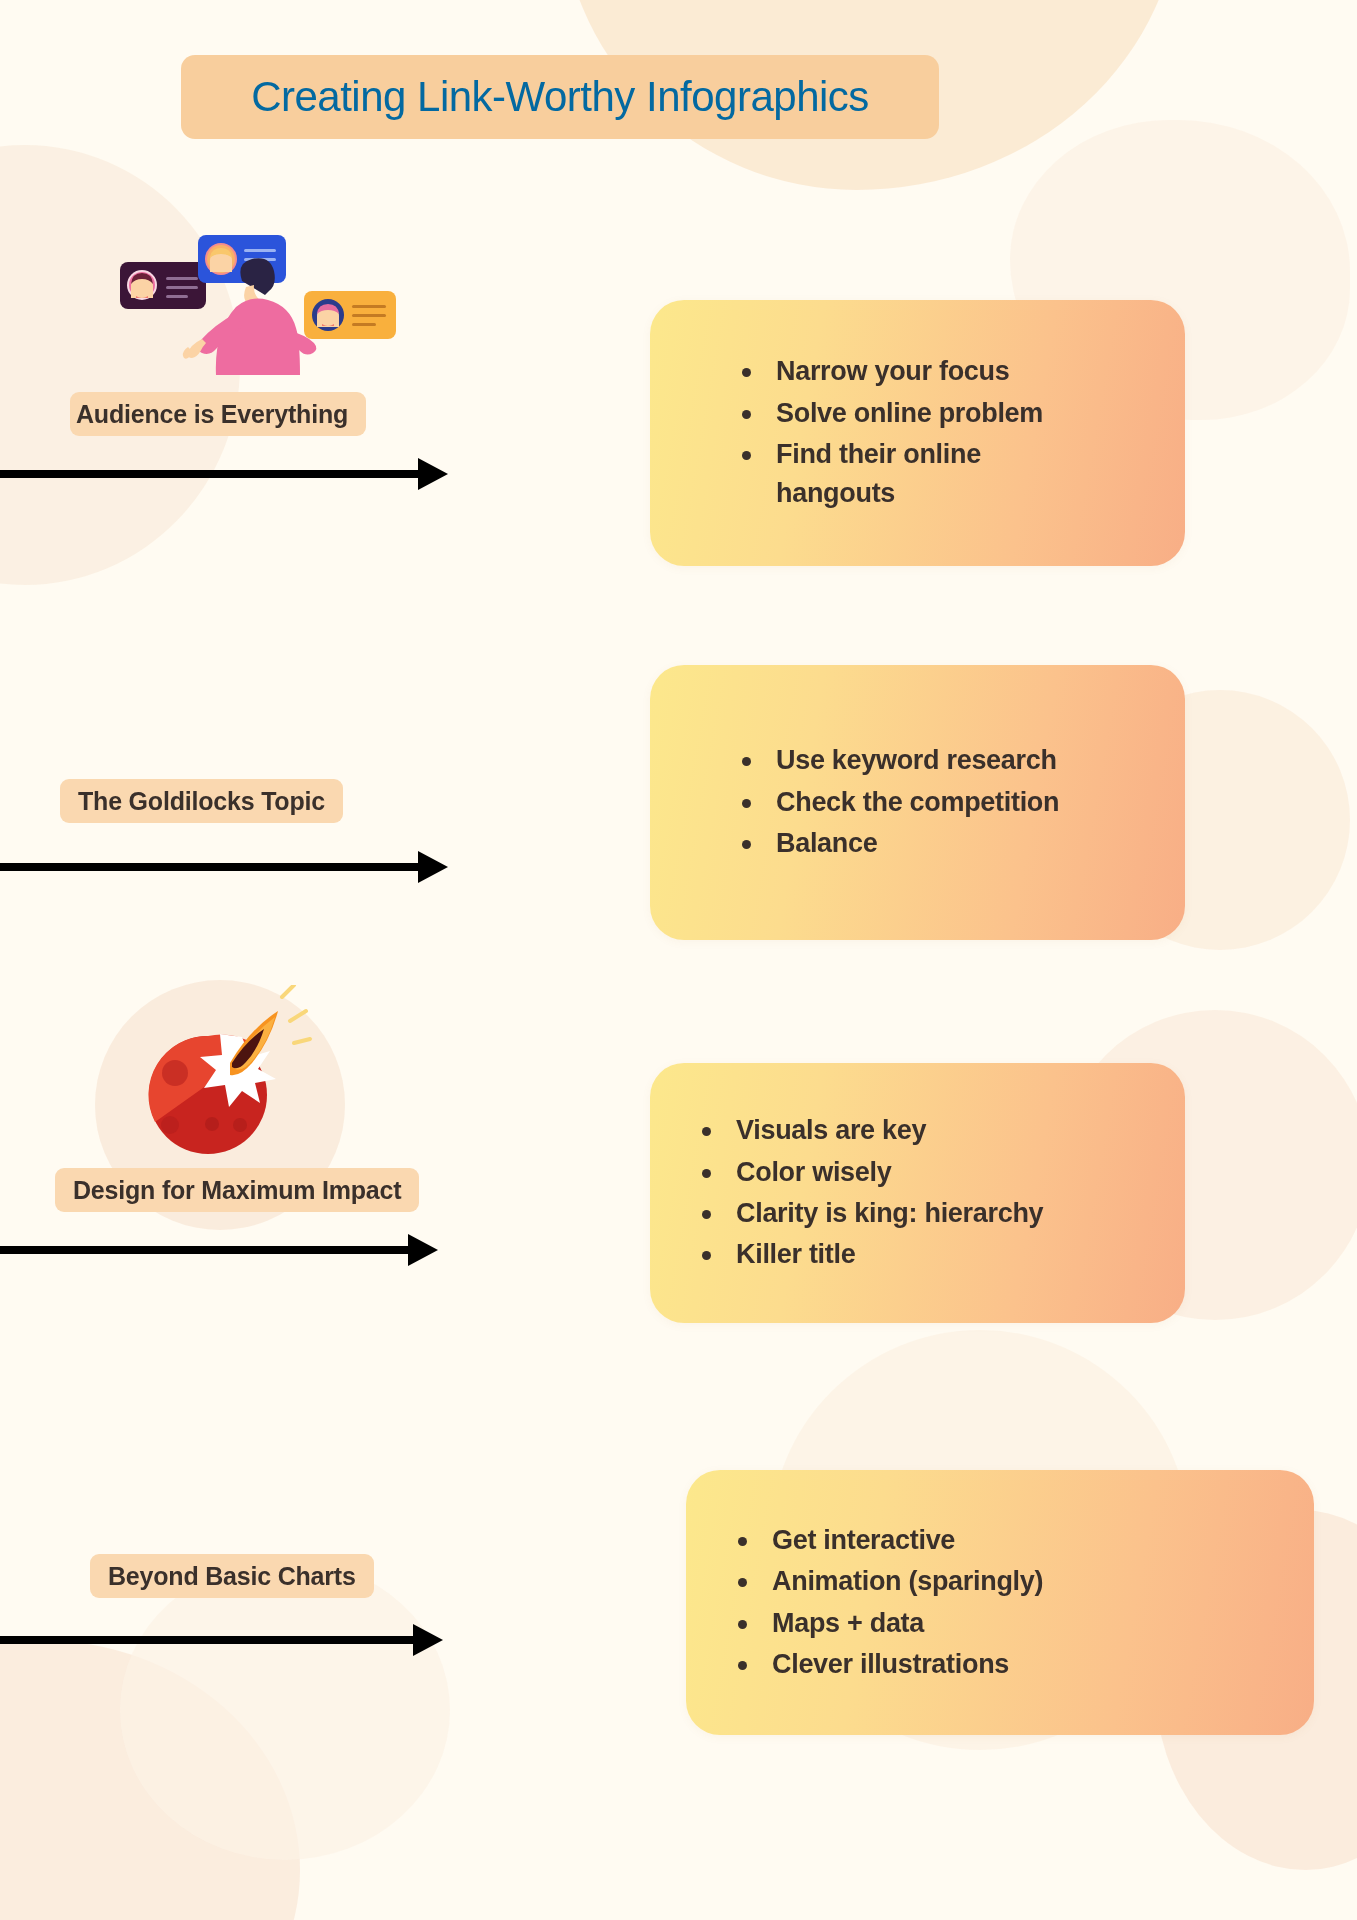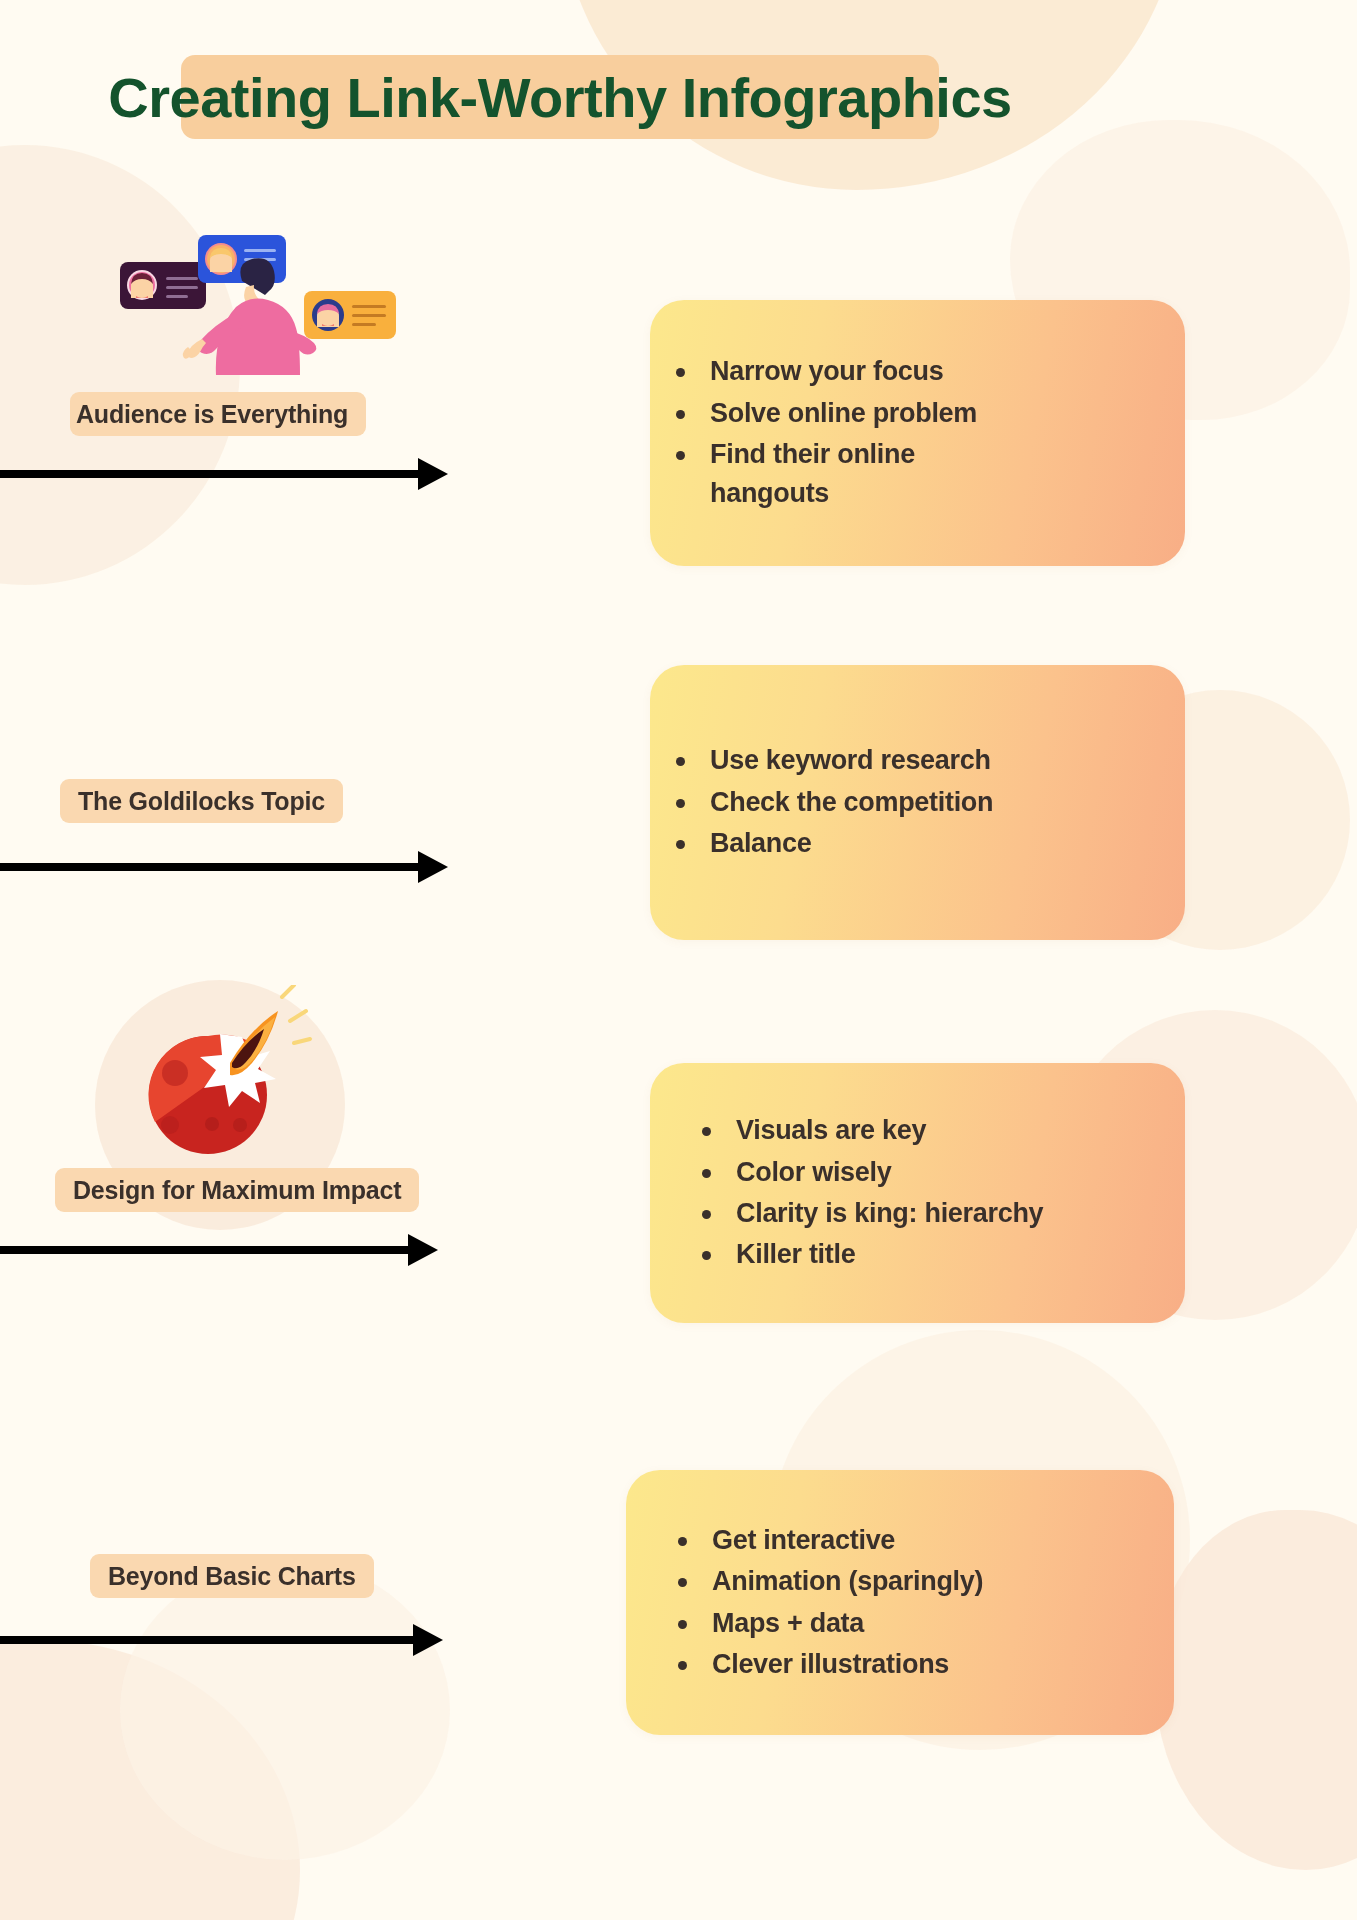--- a/index.html
+++ b/index.html
@@ -91,24 +91,24 @@
   
   .title-pill {
     position:absolute;
     left: 181px; top: 55px;
     width: 758px; height: 84px;
     background: #F8CE9D;
     border-radius: 14px;
     display:flex; align-items:center; justify-content:center;
   }
   .title-text {
-    font-size: 56px;
-    font-weight: 700;
+    font-size: 42px;
+    font-weight: 400;
     letter-spacing: -0.5px;
-    color: #14532d;
+    color: #0369a1;
     white-space: nowrap;
   }
 
   
   .label-pill {
     position:absolute;
     height: 44px;
     background: #FAD8B0;
     border-radius: 9px;
     display:flex; align-items:center; justify-content:center;
@@ -127,21 +127,21 @@
   .arrow svg { display:block; }
 
   
   .card {
     position:absolute;
     border-radius: 34px;
     background: linear-gradient(100deg, #FCE88C 0%, #FCDC8E 30%, #FBC28C 70%, #F8AE86 100%);
     display:flex; align-items:center;
     box-shadow: 0 2px 10px rgba(170,120,70,0.06);
   }
-  .card ul { list-style:none; margin:0; padding: 0 0 0 26px; }
+  .card ul { list-style:none; margin:0; padding: 0 0 0 92px; }
   .card li {
     position:relative;
     font-size: 27px;
     font-weight: 700;
     color: #3A302B;
     line-height: 1.46;
     letter-spacing: -0.3px;
     padding-left: 34px;
     margin: 2px 0;
   }
@@ -313,21 +313,21 @@
     <span class="label-text">Beyond Basic Charts</span>
   </div>
 
   <div class="arrow" style="top:1614px;">
     <svg width="445" height="52" viewBox="0 0 445 52" xmlns="http://www.w3.org/2000/svg">
       <line x1="0" y1="26" x2="419" y2="26" stroke="#000000" stroke-width="8"></line>
       <path d="M413 10 L443 26 L413 42 Z" fill="#000000"></path>
     </svg>
   </div>
 
-  <div class="card" style="left:626px; top:1470px; width:548px; height:265px;">
+  <div class="card" style="left:686px; top:1470px; width:628px; height:265px;">
     <ul style="padding-left:52px;">
       <li>Get interactive</li>
       <li>Animation (sparingly)</li>
       <li>Maps + data</li>
       <li>Clever illustrations</li>
     </ul>
   </div>
 
 </div>
 

